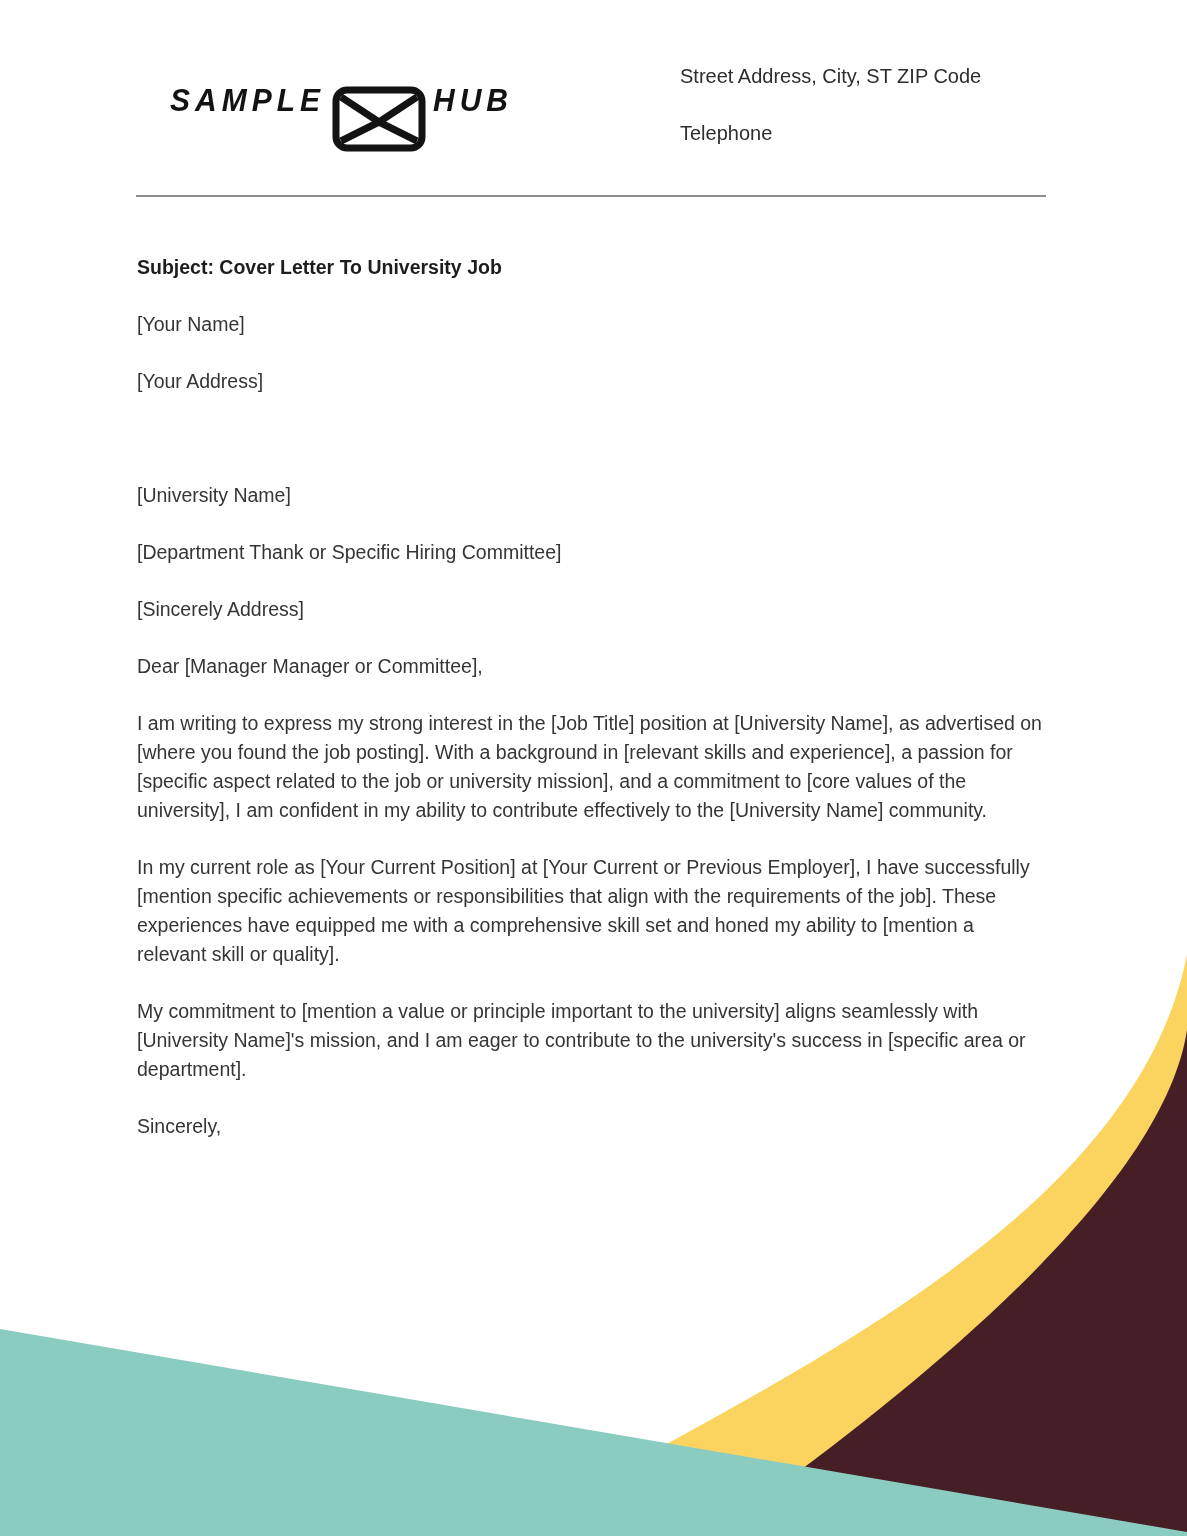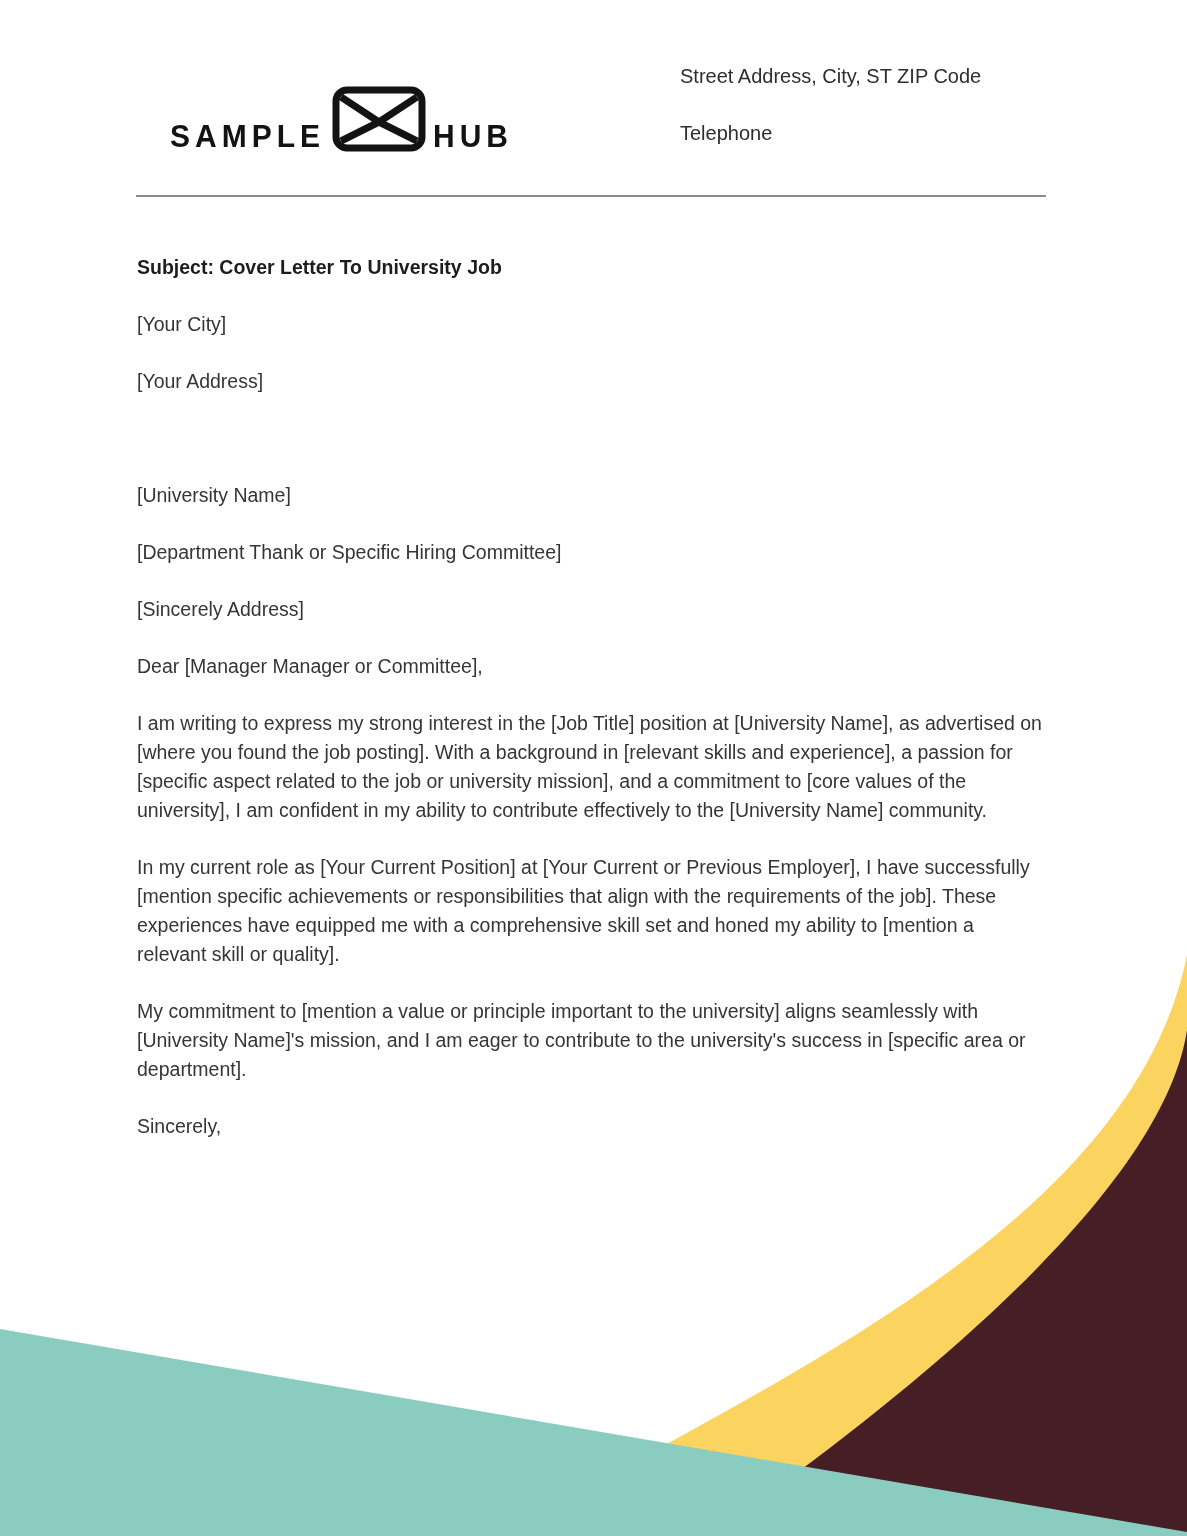--- a/index.html
+++ b/index.html
@@ -12,23 +12,24 @@
     font-family: "Liberation Sans", sans-serif;
     color: #333333;
   }
   
   .letterhead { position: absolute; top: 0; left: 0; width: 100%; height: 196px; }
   .logo {
     position: absolute;
     left: 170px;
     top: 86px;
     display: flex;
-    align-items: flex-end;
+    align-items: flex-start;
     gap: 7px;
     color: #131313;
+    font-style: italic;
   }
   .logo-word {
     font-size: 30px;
     font-weight: 800;
     letter-spacing: 5px;
     line-height: 1;
     transform: scaleY(1.05);
   }
   .logo-envelope { display: block; }
   .contact {
@@ -96,21 +97,21 @@
       <p class="contact-line">Street Address, City, ST ZIP Code</p>
       <p class="contact-line">Telephone</p>
     </div>
   </div>
 
   <div class="divider"></div>
 
   <div class="letter">
     <p class="subject">Subject: Cover Letter To University Job</p>
 
-    <p>[Your City]</p>
+    <p>[Your Name]</p>
     <p>[Your Address]</p>
 
     <div class="spacer-2lines"></div>
 
     <p>[University Name]</p>
     <p>[Department Thank or Specific Hiring Committee]</p>
     <p>[Sincerely Address]</p>
 
     <p>Dear [Manager Manager or Committee],</p>
 

